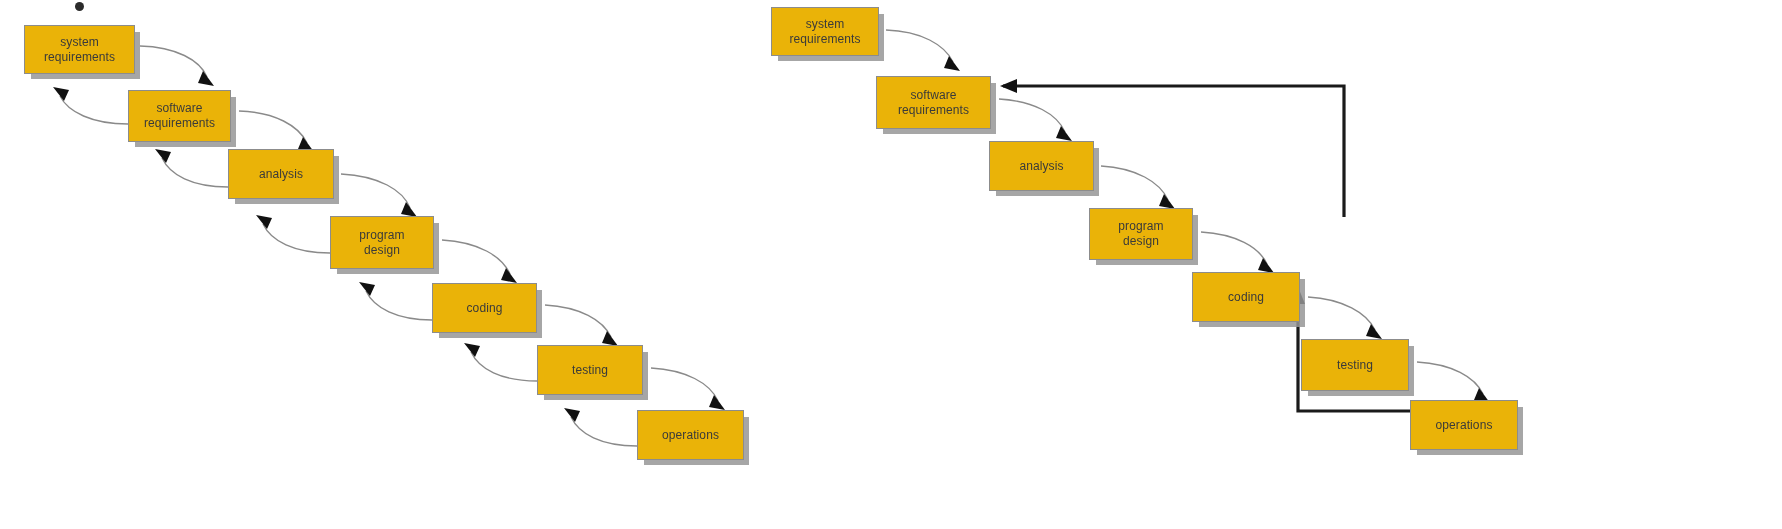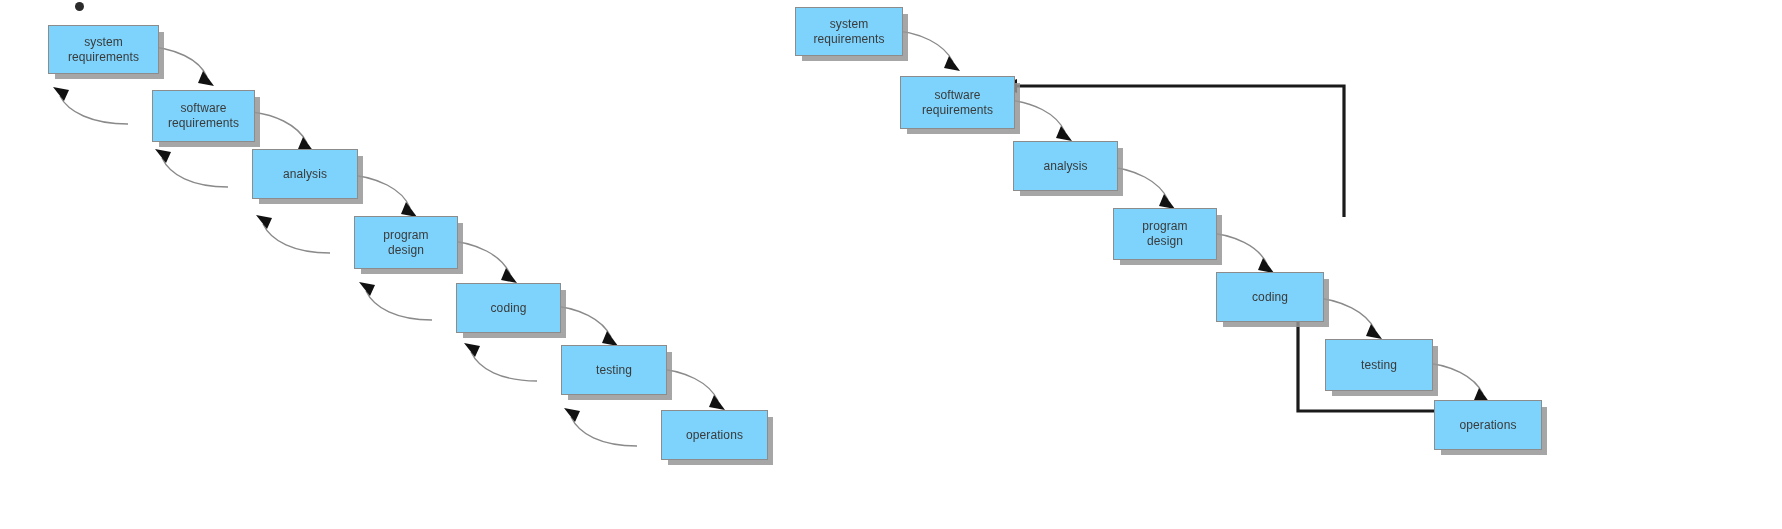--- a/index.html
+++ b/index.html
@@ -17,32 +17,31 @@
   #canvas {
     position: absolute;
     left: 0;
     top: 0;
     width: 1782px;
     height: 529px;
   }
   .stage {
     position: absolute;
     box-sizing: border-box;
-    background: #7dd3fc;
+    background: #eab308;
     border: 1px solid #8c8c8c;
     box-shadow: 6px 6px 0 -1px rgba(150,150,150,0.85);
     display: flex;
     align-items: center;
     justify-content: center;
     text-align: center;
     color: #3a3a3a;
     font-size: 12px;
     line-height: 1.25;
     letter-spacing: 0.1px;
-    margin-left: 24px;
   }
   .stage .label {
     display: block;
     white-space: pre-line;
     filter: blur(0.18px);
   }
   svg.arrows {
     position: absolute;
     left: 0;
     top: 0;

